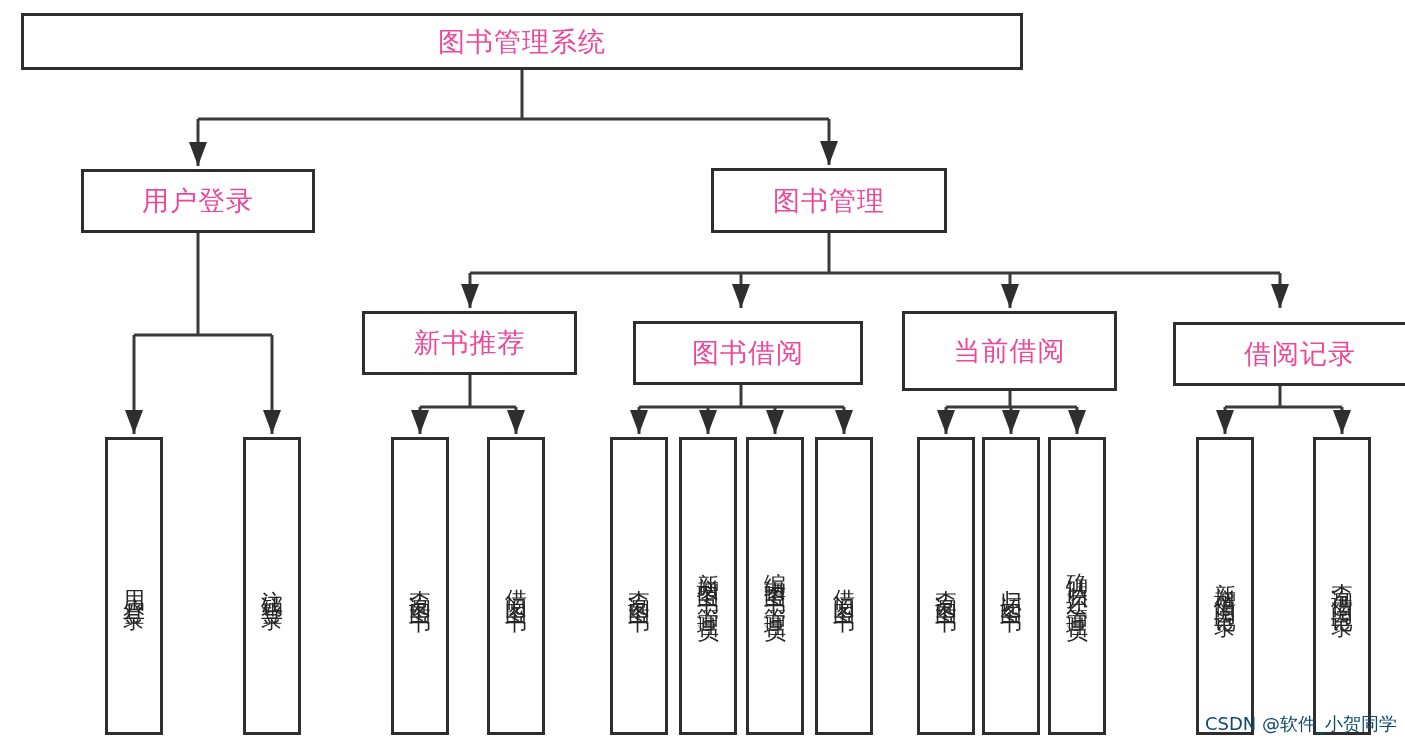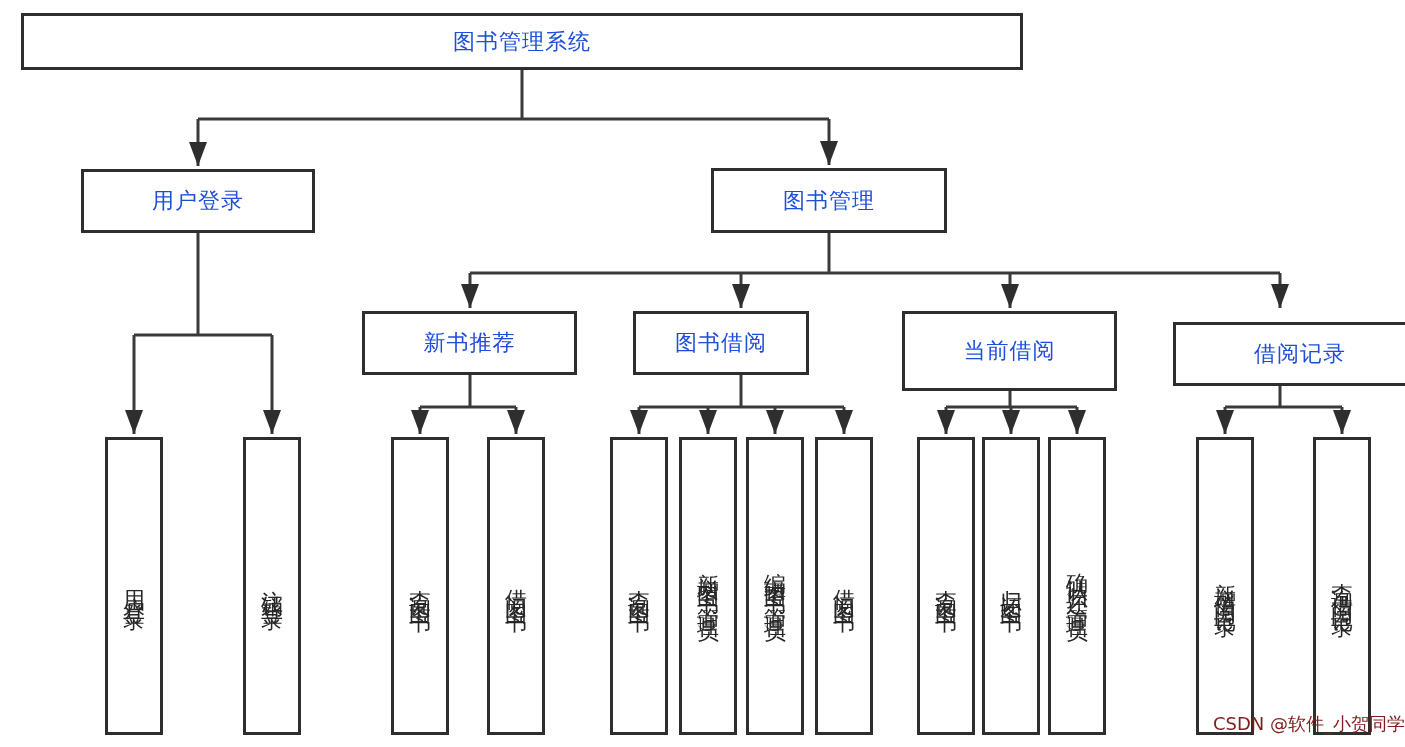--- a/index.html
+++ b/index.html
@@ -13,21 +13,21 @@
   .connectors {
     position:absolute; left:0; top:0; width:1405px; height:747px;
     pointer-events:none;
   }
   .node {
     position:absolute;
     box-sizing:border-box;
     border:3px solid #2e2e2e;
     background:#ffffff;
     display:flex; align-items:center; justify-content:center;
-    font-size:22px; color:#1d4ed8;
+    font-size:27px; color:#ec4899;
     letter-spacing:1px;
     z-index:2;
   }
   .leaf {
     position:absolute;
     box-sizing:border-box;
     border:3px solid #2e2e2e;
     background:#ffffff;
     display:flex; align-items:center; justify-content:center;
     top:437px; width:58px; height:298px;
@@ -36,23 +36,23 @@
   .leaf .vtext {
     writing-mode:vertical-rl;
     text-orientation:mixed;
     font-size:22px; color:#262626;
     letter-spacing:7px;
     line-height:1;
     white-space:nowrap;
   }
   .watermark {
     position:absolute;
-    right:0; top:712px;
+    right:8px; top:712px;
     font-size:18px;
-    color:#7f1d1d;
+    color:#0c4a6e;
     white-space:nowrap;
     z-index:5;
   }
 </style>
 </head>
 <body>
 
 <div class="canvas">
 
   <svg class="connectors" viewBox="0 0 1405 747" xmlns="http://www.w3.org/2000/svg">
@@ -104,21 +104,21 @@
       <path d="M1342 407 V434" marker-end="url(#arrow)"></path>
     </g>
   </svg>
 
   <div class="node" style="left:21px; top:13px; width:1002px; height:57px;">图书管理系统</div>
 
   <div class="node" style="left:81px; top:169px; width:234px; height:64px;">用户登录</div>
   <div class="node" style="left:362px; top:311px; width:215px; height:64px;">新书推荐</div>
 
   <div class="node" style="left:711px; top:168px; width:236px; height:65px;">图书管理</div>
-  <div class="node" style="left:633px; top:311px; width:176px; height:64px;">图书借阅</div>
+  <div class="node" style="left:633px; top:321px; width:230px; height:64px;">图书借阅</div>
   <div class="node" style="left:902px; top:311px; width:215px; height:80px;">当前借阅</div>
   <div class="node" style="left:1173px; top:322px; width:254px; height:64px;">借阅记录</div>
 
   <div class="leaf" style="left:105px;">
     <span class="vtext">用户登录</span>
   </div>
   <div class="leaf" style="left:243px;">
     <span class="vtext">注销登录</span>
   </div>
 

